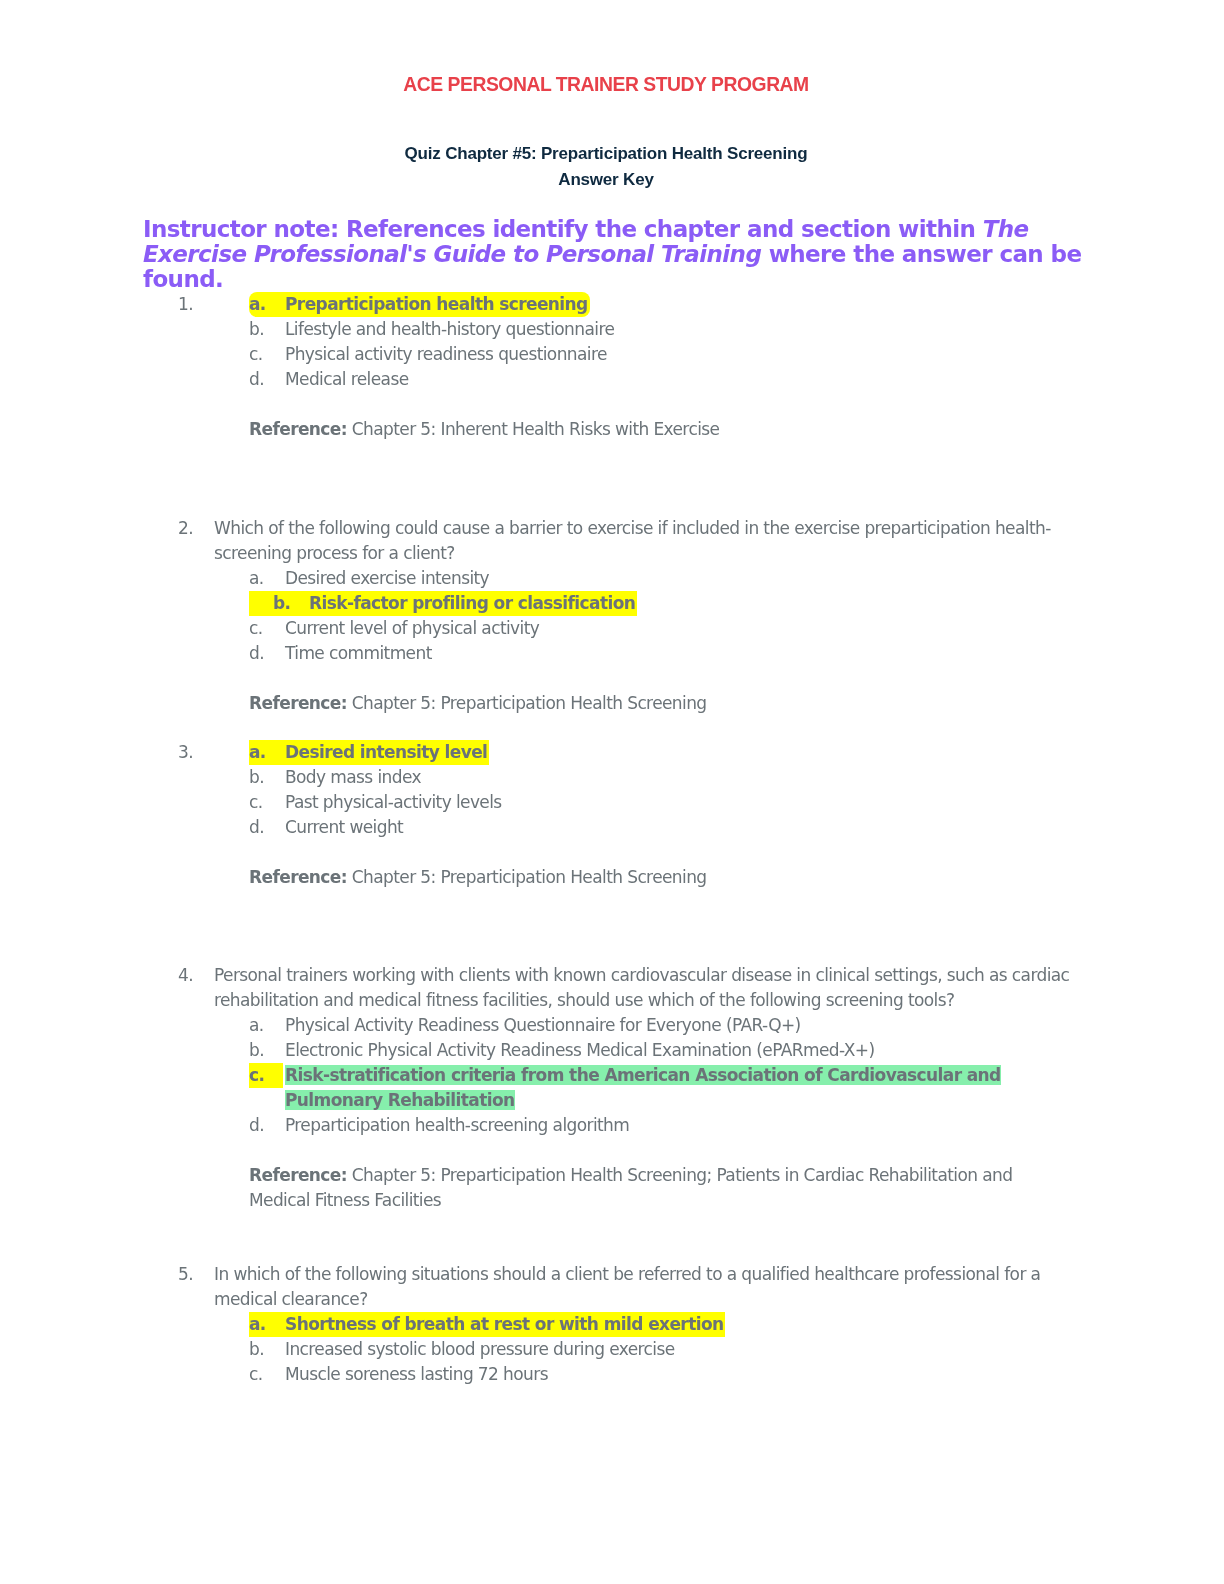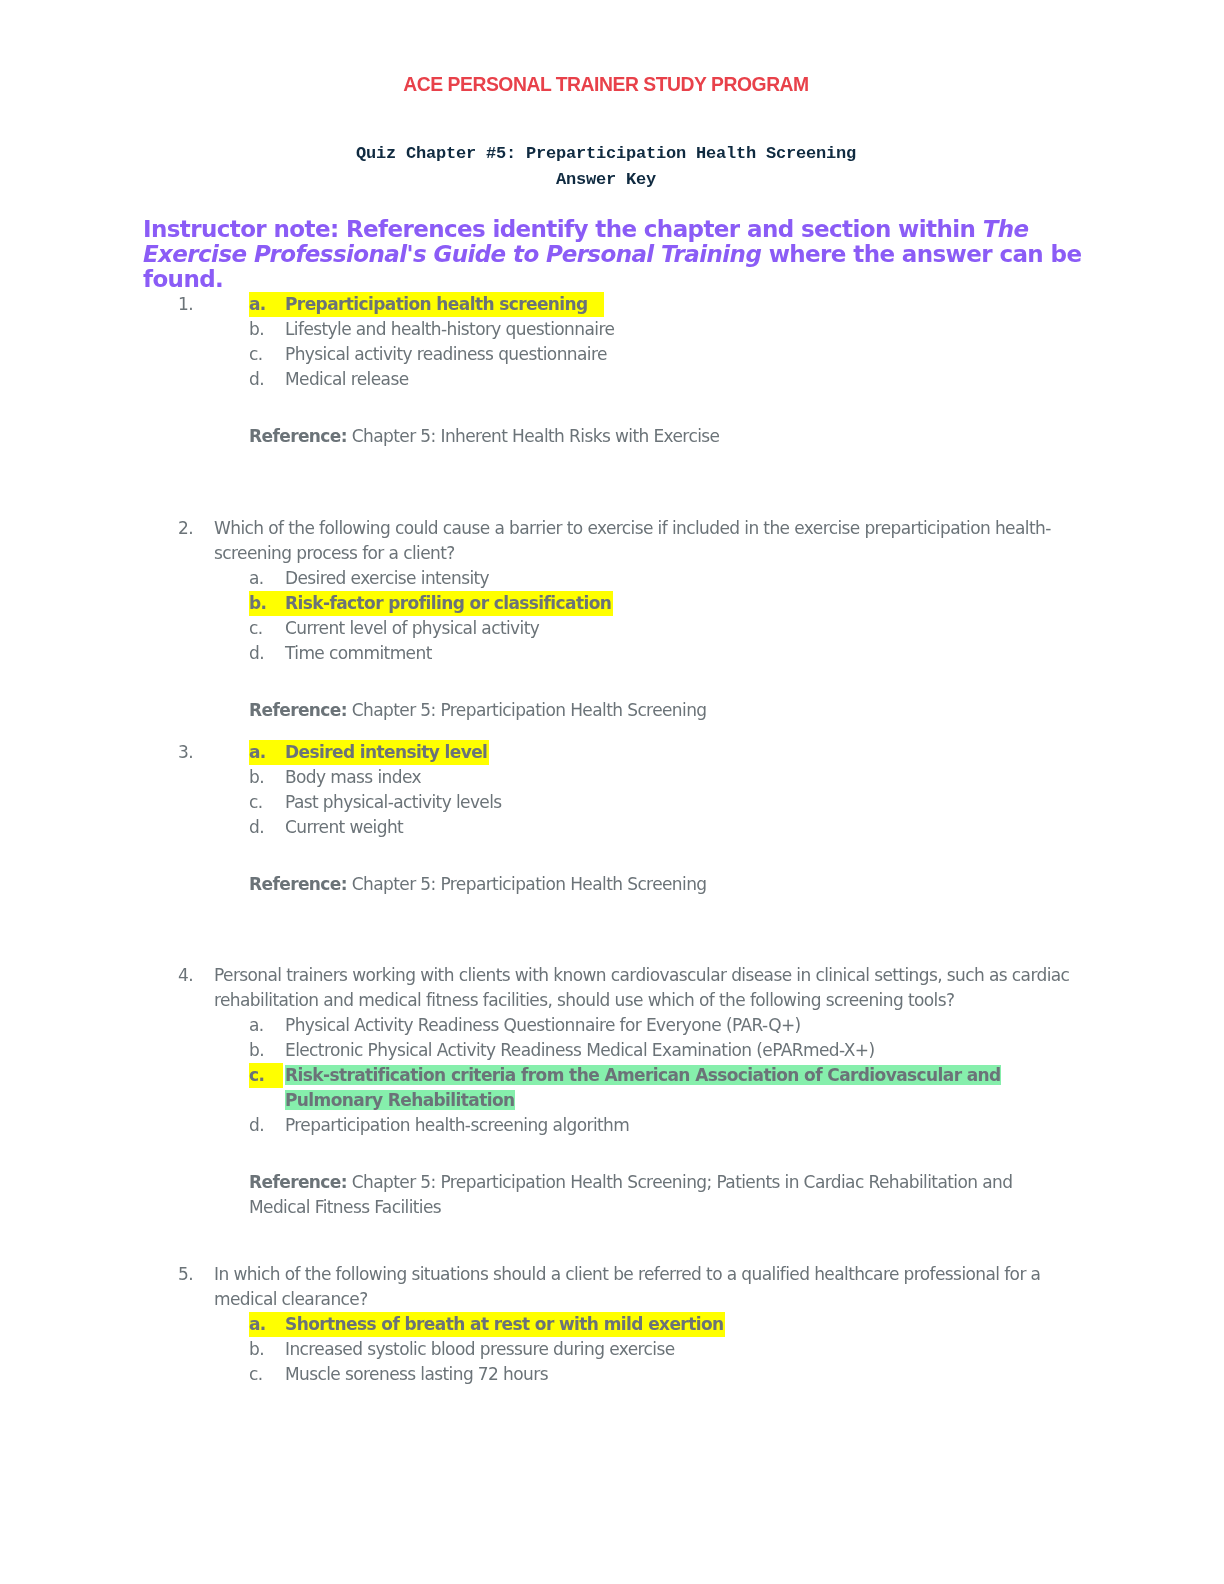--- a/index.html
+++ b/index.html
@@ -3,56 +3,56 @@
   <meta charset="utf-8">
   <style>
     html, body { margin: 0; padding: 0; background: #ffffff; }
     body { width: 1224px; height: 1584px; position: relative; overflow: hidden;
       font-family: "DejaVu Sans", sans-serif; color: #6b7378; }
     .page { position: absolute; left: 0; top: 0; width: 1132px; height: 1584px; }
     .title { position: absolute; top: 72px; left: 0; width: 1212px; text-align: center;
       font-family: "Liberation Sans", sans-serif; font-weight: bold; font-size: 21px;
       color: #e8414a; letter-spacing: -0.5px; transform: scaleX(0.92); transform-origin: center; }
     .subtitle { position: absolute; left: 0; width: 1212px; text-align: center;
-      font-family: Liberation Mono, monospace; font-weight: bold; font-size: 17px;
+      font-family: Liberation Sans, sans-serif; font-weight: bold; font-size: 17px;
       color: #0f2a40; letter-spacing: -0.2px; }
     .sub1 { top: 144px; }
     .sub2 { top: 170px; }
     .note { position: absolute; left: 143px; top: 217px; width: 940px;
       font-family: "DejaVu Sans", sans-serif; font-size: 23px; line-height: 25px;
       color: #8b5cf6; letter-spacing: -0.6px; font-weight: bold; }
     .note .italic { font-style: italic; }
     .q { position: absolute; left: 178px; width: 900px; font-size: 17px; line-height: 25px;
       letter-spacing: -0.6px; color: #6b7378; }
     .q-num { position: absolute; left: 0; top: 0; width: 30px; }
     .q-text { margin-left: 36px; width: 860px; }
     .opts { margin-left: 71px; }
     .opt { position: relative; line-height: 25px; }
     .opt-letter { position: absolute; left: 0; top: 0; width: 34px; }
     .opt-text { display: block; margin-left: 36px; }
     .opt.correct { font-weight: bold; }
     .opt.correct .opt-letter, .opt.correct .opt-text { color: #6b7378; }
     .hl-wrap { display: inline-block; background: #ffff00; }
-    .ref { margin-left: 71px; margin-top: 32px; }
+    .ref { margin-left: 71px; margin-top: 25px; }
     .ref-label { font-weight: bold; }
   </style>
 </head>
 <body>
 
 <div class="page">
   <div class="title">ACE PERSONAL TRAINER STUDY PROGRAM</div>
   <div class="subtitle sub1">Quiz Chapter #5: Preparticipation Health Screening</div>
   <div class="subtitle sub2">Answer Key</div>
 
   <div class="note"><span>Instructor note: References identify the chapter and section within </span><span class="italic">The Exercise Professional's Guide to Personal Training</span><span> where the answer can be found.</span></div>
 
   <div class="q" style="top:292px;">
     <span class="q-num">1.</span>
     <div class="opts">
-      <div class="opt correct"><span class="hl-wrap" style="padding-right:16px;"><span style="display:inline-block;width:36px;">a.</span><span>Preparticipation health screening</span></span></div>
+      <div class="opt correct"><span class="hl-wrap" style="padding-right:2px;border-radius:8px;"><span style="display:inline-block;width:36px;">a.</span><span>Preparticipation health screening</span></span></div>
       <div class="opt">
           <span class="opt-letter">b.</span>
           <span class="opt-text">Lifestyle and health-history questionnaire</span>
         </div>
       <div class="opt">
           <span class="opt-letter">c.</span>
           <span class="opt-text">Physical activity readiness questionnaire</span>
         </div>
       <div class="opt">
           <span class="opt-letter">d.</span>
@@ -63,21 +63,21 @@
   </div>
 
   <div class="q" style="top:516px;">
     <span class="q-num">2.</span>
     <div class="q-text">Which of the following could cause a barrier to exercise if included in the exercise preparticipation health-screening process for a client?</div>
     <div class="opts">
       <div class="opt">
           <span class="opt-letter">a.</span>
           <span class="opt-text">Desired exercise intensity</span>
         </div>
-      <div class="opt correct"><span class="hl-wrap" style="padding-right:2px;"><span style="display:inline-block;width:36px;">b.</span><span>Risk-factor profiling or classification</span></span></div>
+      <div class="opt correct"><span class="hl-wrap" style="padding-right:2px;padding-left:24px;"><span style="display:inline-block;width:36px;">b.</span><span>Risk-factor profiling or classification</span></span></div>
       <div class="opt">
           <span class="opt-letter">c.</span>
           <span class="opt-text">Current level of physical activity</span>
         </div>
       <div class="opt">
           <span class="opt-letter">d.</span>
           <span class="opt-text">Time commitment</span>
         </div>
     </div>
     <div class="ref"><span class="ref-label">Reference:</span> <span>Chapter 5: Preparticipation Health Screening</span></div>

